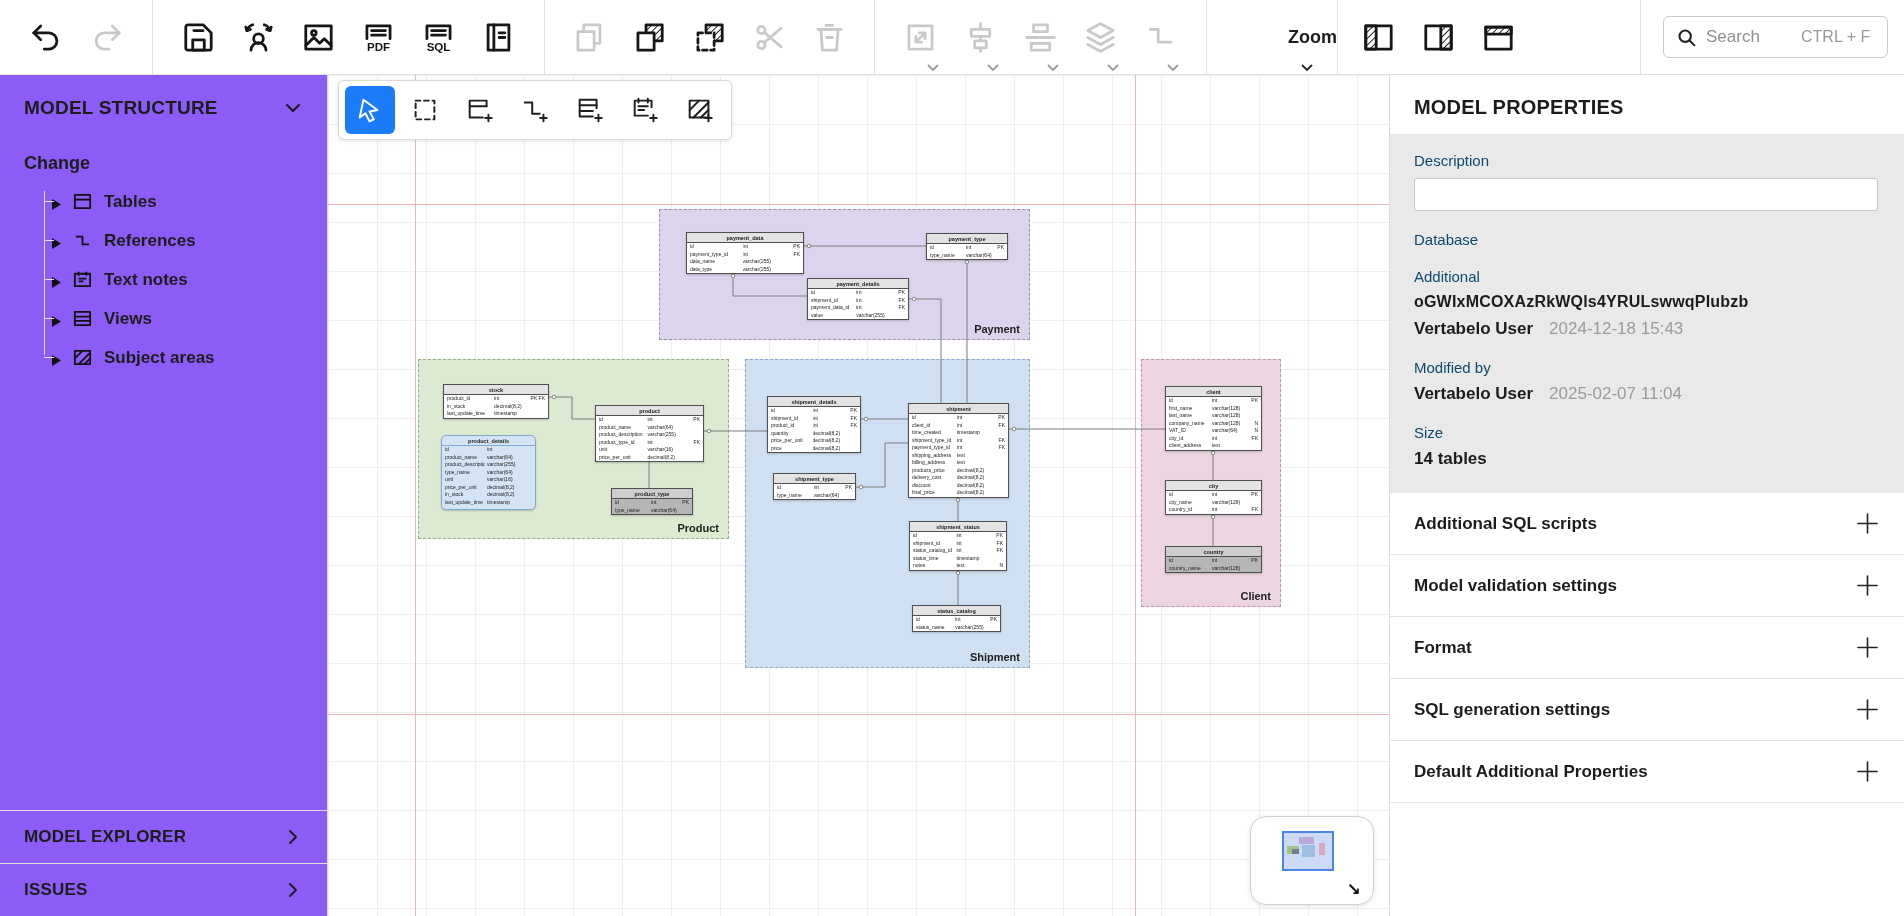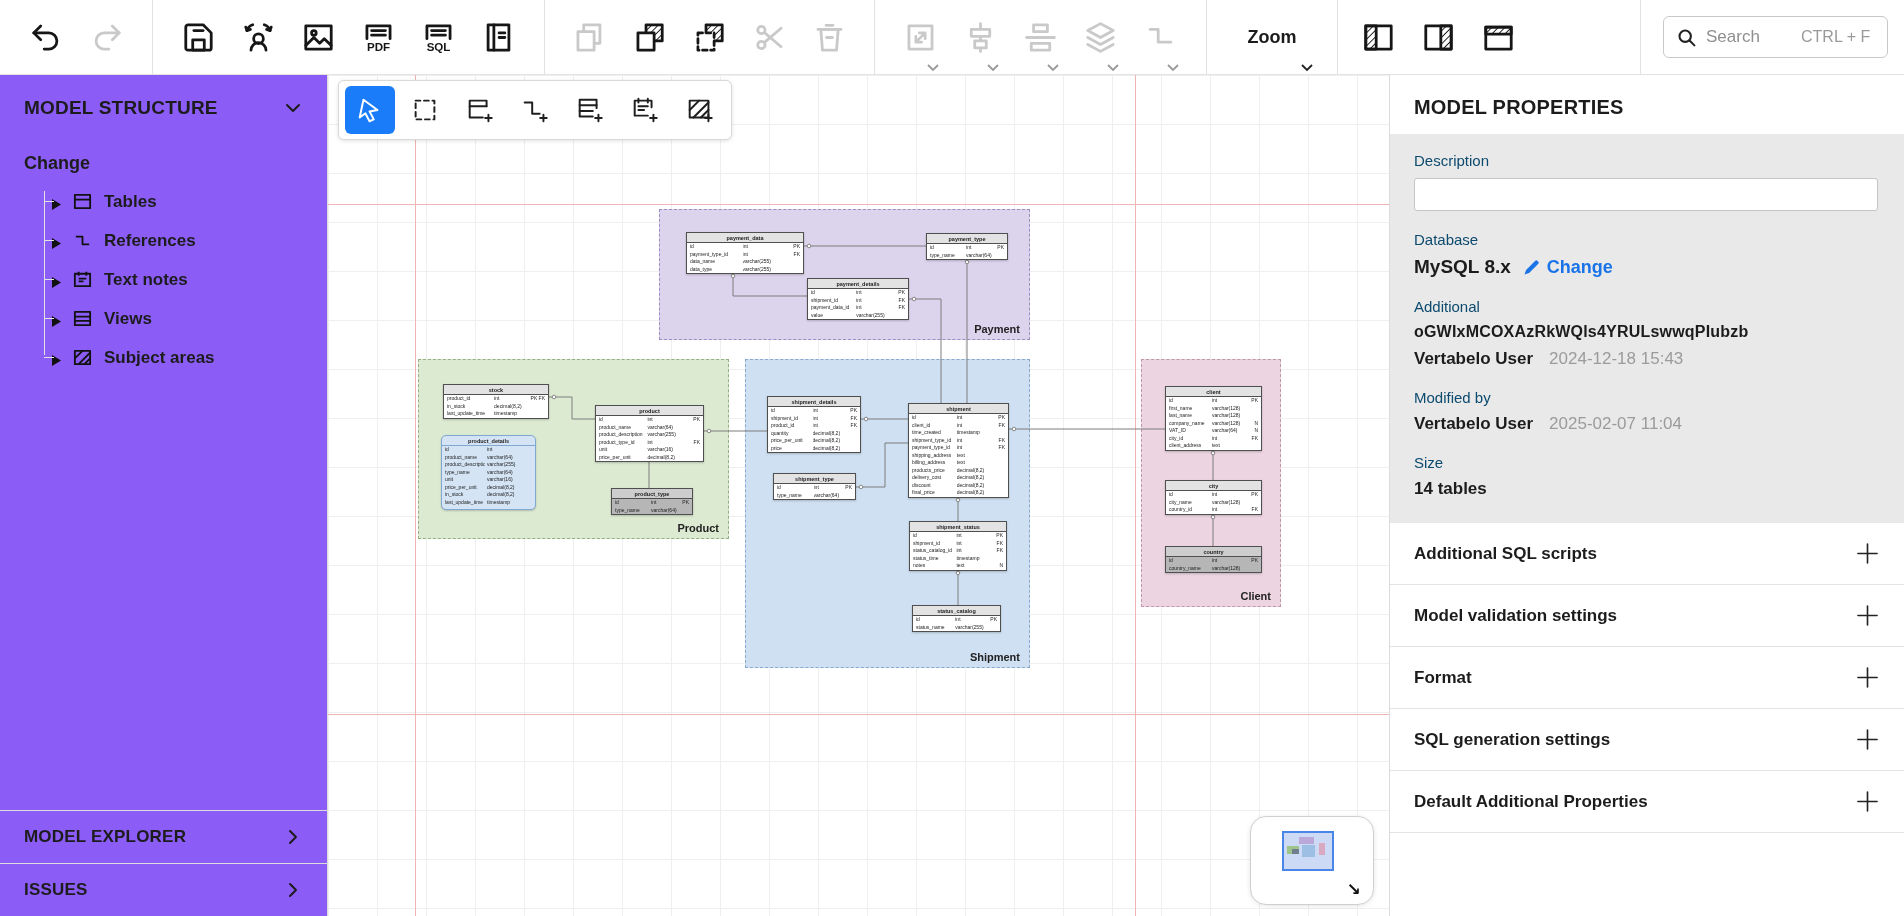--- a/index.html
+++ b/index.html
@@ -12,21 +12,21 @@
     border-bottom:1px solid #e2e2e2; display:flex; align-items:center; z-index:30; }
   .tb-group { display:flex; align-items:center; height:100%; }
   .tb-btn { width:60px; height:60px; display:flex; align-items:center; justify-content:center;
     position:relative; color:#161616; cursor:pointer; }
   .tb-btn.dis { color:#c9c9c9; }
   .tb-btn > svg { width:37px; height:37px; fill:none; stroke:currentColor; stroke-width:2.4;
     stroke-linecap:round; stroke-linejoin:round; }
   .tb-caret { position:absolute; bottom:1px; right:12px; width:12px; height:8px; color:#9a9a9a; }
   .tb-caret svg { width:12px; height:8px; fill:none; stroke:currentColor; stroke-width:1.8; }
   .tb-sep { width:1px; height:75px; background:#e2e2e2; }
-  .zoom-btn { width:130px; height:100%; display:flex; align-items:center; justify-content:center;
+  .zoom-btn { width:130px; height:100%; display:flex; align-items:center; justify-content:flex-end;
     position:relative; font-size:18px; font-weight:bold; cursor:pointer; }
   .zoom-btn .tb-caret { right:24px; bottom:10px; color:#222; }
   .search-box { margin-left:22px; width:225px; height:42px; border:1px solid #c9c9c9; border-radius:6px;
     display:flex; align-items:center; padding:0 12px; gap:9px; }
   .search-box svg { width:21px; height:21px; fill:none; stroke:#222; stroke-width:2.4; stroke-linecap:round; }
   .search-box input { border:none; outline:none; width:86px; font-size:17px; color:#555;
     font-family:"Liberation Sans",sans-serif; background:transparent; }
   .search-box input::placeholder { color:#8f8f8f; }
   .search-hint { font-size:16px; color:#9a9a9a; white-space:nowrap; }
 
@@ -896,29 +896,20 @@
   </div>
 
   <div class="right-panel">
     <div class="rp-title">MODEL PROPERTIES</div>
 
     <div class="rp-gray">
       <div class="rp-label">Description</div>
       <input class="rp-input" value="" style="">
 
       <div class="rp-label">Database</div>
-      <div class="rp-dbrow">
-        <span class="rp-dbvalue">MySQL 8.x</span>
-        <span class="rp-change">
-          <svg viewBox="0 0 17 17">
-              <path d="M1.5 15.5l1.6-4.6L12.3 1.7a1.4 1.4 0 0 1 2 0l1 1a1.4 1.4 0 0 1 0 2L6.1 13.9z"></path>
-            </svg>
-          <span>Change</span>
-        </span>
-      </div>
 
       <div class="rp-label">Additional</div>
       <div class="rp-id">oGWIxMCOXAzRkWQls4YRULswwqPIubzb</div>
 
       <div class="rp-user">
         <b>Vertabelo User</b>
         <span class="rp-date">2024-12-18 15:43</span>
       </div>
 
       <div class="rp-label">Modified by</div>

